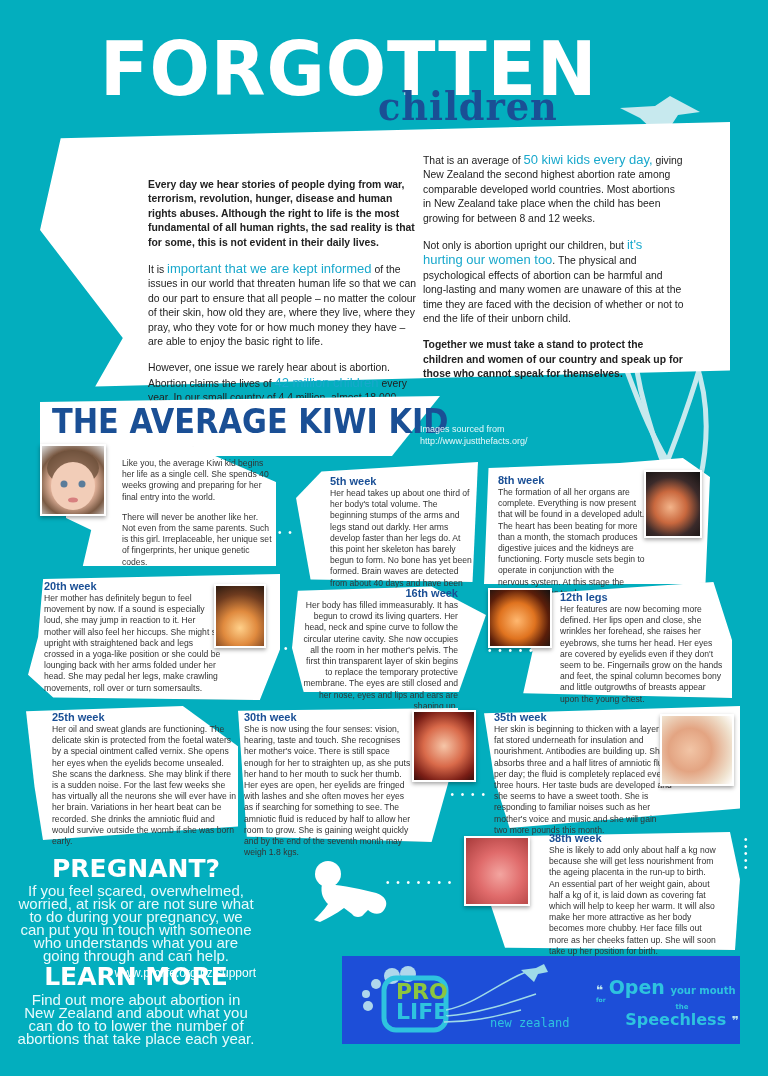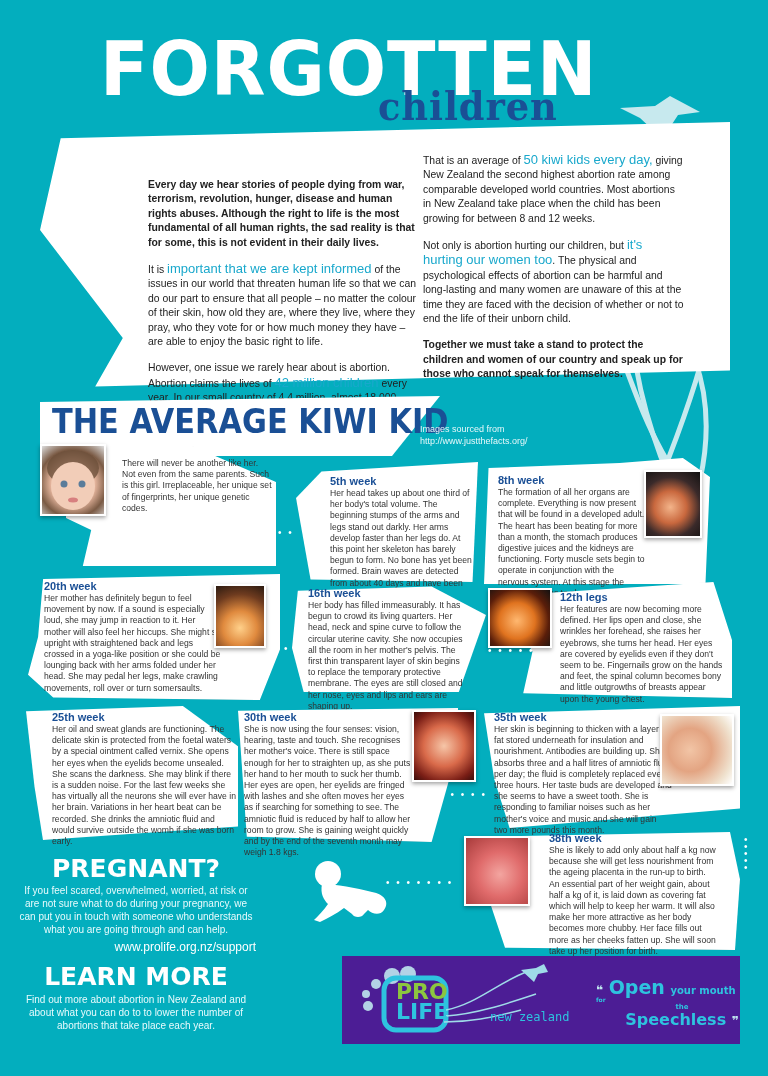--- a/index.html
+++ b/index.html
@@ -81,26 +81,26 @@
 
   .dots {
     position: absolute; color: #fff; font-size: 10px; letter-spacing: 2px; line-height: 1;
   }
 
   
   .cta-title {
     color: #fff; font-family: "DejaVu Sans", sans-serif; font-weight: 900;
     font-size: 25px; text-align: center; line-height: 1;
   }
-  .cta-text { color: #e8fbfd; font-size: 10px; line-height: 13px; text-align: center; }
+  .cta-text { color: #e8fbfd; font-size: 15px; line-height: 13px; text-align: center; }
   .cta-link { color: #fff; font-size: 12px; text-align: right; }
 
   
   .logo-panel {
-    left: 342px; top: 956px; width: 398px; height: 88px; background: #4c1d95;
+    left: 342px; top: 956px; width: 398px; height: 88px; background: #1d4ed8;
   }
 </style>
 </head>
 <body>
 
 <svg class="abs vines" viewBox="0 0 208 420">
   <g fill="#c7e9ee" stroke="none">
 
     <path d="M60 48 L95 46 L110 36 L140 52 L118 55 L105 75 L100 90 L95 72 L80 58 Z"></path>
   </g>
@@ -122,21 +122,21 @@
 <div class="abs title-sub">children</div>
 
 <div class="abs intro-panel"></div>
 <div class="abs intro-col" style="left:148px; top:153px; width:268px;margin-top:25px;">
   <p class="lead">Every day we hear stories of people dying from war, terrorism, revolution, hunger, disease and human rights abuses. Although the right to life is the most fundamental of all human rights, the sad reality is that for some, this is not evident in their daily lives.</p>
   <p><span>It is </span><span class="hl">important that we are kept informed</span><span> of the issues in our world that threaten human life so that we can do our part to ensure that all people – no matter the colour of their skin, how old they are, where they live, where they pray, who they vote for or how much money they have – are able to enjoy the basic right to life.</span></p>
   <p><span>However, one issue we rarely hear about is abortion. Abortion claims the lives of </span><span class="hl">42 million children</span><span> every year. In our small country of 4.4 million, almost 18,000 children die from abortion each year.</span></p>
 </div>
 <div class="abs intro-col" style="left:423px; top:153px; width:262px;">
   <p><span>That is an average of </span><span class="hl">50 kiwi kids every day,</span><span> giving New Zealand the second highest abortion rate among comparable developed world countries. Most abortions in New Zealand take place when the child has been growing for between 8 and 12 weeks.</span></p>
-  <p><span>Not only is abortion hurting our children, but </span><span class="hl">it's hurting our women too</span><span>. The physical and psychological effects of abortion can be harmful and long-lasting and many women are unaware of this at the time they are faced with the decision of whether or not to end the life of their unborn child.</span></p>
+  <p><span>Not only is abortion upright our children, but </span><span class="hl">it's hurting our women too</span><span>. The physical and psychological effects of abortion can be harmful and long-lasting and many women are unaware of this at the time they are faced with the decision of whether or not to end the life of their unborn child.</span></p>
   <p class="strong">Together we must take a stand to protect the children and women of our country and speak up for those who cannot speak for themselves.</p>
 </div>
 
 <div class="abs kiwi-title-panel"></div>
 <div class="abs kiwi-title">THE AVERAGE KIWI KID</div>
 <div class="abs img-source">
   <div>Images sourced from</div>
   <div>http://www.justthefacts.org/</div>
 </div>
 
@@ -144,20 +144,21 @@
 <div class="photo" style="left:40px; top:444px; width:66px; height:72px; background: radial-gradient(circle at 50% 55%, #f4d4c0 0%, #e6b69e 45%, #7a5a44 70%, #ddd 100%);">
   <svg width="62" height="68" viewBox="0 0 62 68">
     <ellipse cx="31" cy="22" rx="26" ry="18" fill="#6b4f3a" opacity="0.8"></ellipse>
     <ellipse cx="31" cy="40" rx="22" ry="24" fill="#f2cdb8"></ellipse>
     <circle cx="22" cy="38" r="3.5" fill="#5a7c9a"></circle>
     <circle cx="40" cy="38" r="3.5" fill="#5a7c9a"></circle>
     <ellipse cx="31" cy="54" rx="5" ry="2.5" fill="#d77f7f"></ellipse>
   </svg>
 </div>
 <div class="card-text" style="left:122px; top:458px; width:150px;">
+  <p style="margin-bottom:9px;">Like you, the average Kiwi kid begins her life as a single cell. She spends 40 weeks growing and preparing for her final entry into the world.</p>
   <p>There will never be another like her. Not even from the same parents. Such is this girl. Irreplaceable, her unique set of fingerprints, her unique genetic codes.</p>
 </div>
 
 <div class="card" style="left:296px; top:462px; width:182px; height:120px; clip-path: polygon(14% 8%, 100% 0, 97% 100%, 8% 98%, 0 30%);"></div>
 <div class="card-text" style="left:330px; top:475px; width:142px;">
   <span class="wk">5th week</span>
   <span>Her head takes up about one third of her body's total volume. The beginning stumps of the arms and legs stand out darkly. Her arms develop faster than her legs do. At this point her skeleton has barely begun to form. No bone has yet been formed. Brain waves are detected from about 40 days and have been recorded.</span>
 </div>
 
 <div class="card" style="left:484px; top:458px; width:226px; height:126px; clip-path: polygon(2% 8%, 60% 4%, 88% 0, 100% 15%, 98% 100%, 0 100%);"></div>
@@ -168,21 +169,21 @@
 <div class="photo" style="left:644px; top:470px; width:58px; height:68px; background: radial-gradient(circle at 45% 55%, #f3b48a 0%, #c9683e 35%, #3a2a2a 65%, #111 100%);"></div>
 
 <div class="card" style="left:28px; top:574px; width:252px; height:126px; clip-path: polygon(6% 4%, 100% 0, 100% 60%, 92% 100%, 10% 98%, 0 80%, 4% 50%);"></div>
 <div class="card-text" style="left:44px; top:580px; width:180px;">
   <span class="wk">20th week</span>
   <span>Her mother has definitely begun to feel movement by now. If a sound is especially loud, she may jump in reaction to it. Her mother will also feel her hiccups. She might sit upright with straightened back and legs crossed in a yoga-like position or she could be lounging back with her arms folded under her head. She may pedal her legs, make crawling movements, roll over or turn somersaults.</span>
 </div>
 <div class="photo" style="left:214px; top:584px; width:52px; height:64px; background: radial-gradient(circle at 50% 70%, #ffd08a 0%, #e08a3e 35%, #6e3b1f 70%, #2a1a10 100%);"></div>
 
 <div class="card" style="left:292px; top:582px; width:194px; height:110px; clip-path: polygon(3% 8%, 72% 4%, 100% 30%, 86% 100%, 6% 100%, 0 60%);"></div>
-<div class="card-text" style="left:308px; top:587px; width:158px;">
+<div class="card-text" style="left:300px; top:587px; width:158px;text-align:right;">
   <span class="wk">16th week</span>
   <span>Her body has filled immeasurably. It has begun to crowd its living quarters. Her head, neck and spine curve to follow the circular uterine cavity. She now occupies all the room in her mother's pelvis. The first thin transparent layer of skin begins to replace the temporary protective membrane. The eyes are still closed and her nose, eyes and lips and ears are shaping up.</span>
 </div>
 
 <div class="card" style="left:500px; top:582px; width:232px; height:116px; clip-path: polygon(0 12%, 92% 0, 100% 50%, 100% 100%, 10% 96%, 14% 60%);"></div>
 <div class="photo" style="left:488px; top:588px; width:64px; height:60px; background: radial-gradient(circle at 45% 55%, #ffb870 0%, #e0731f 40%, #5a1e0a 70%, #111 100%);"></div>
 <div class="card-text" style="left:560px; top:591px; width:166px;">
   <span class="wk">12th legs</span>
   <span>Her features are now becoming more defined. Her lips open and close, she wrinkles her forehead, she raises her eyebrows, she turns her head. Her eyes are covered by eyelids even if they don't seem to be. Fingernails grow on the hands and feet, the spinal column becomes bony and little outgrowths of breasts appear upon the young chest.</span>
 </div>
@@ -250,21 +251,21 @@
     <rect x="28" y="14" width="62" height="52" rx="12" fill="none" stroke="#2ec3df" stroke-width="5"></rect>
     <g fill="none" stroke="#9fdbe8" stroke-width="1.5">
       <path d="M90 46 C 120 40, 140 20, 170 8"></path>
       <path d="M90 52 C 120 50, 150 40, 180 30"></path>
       <path d="M88 58 C 120 58, 140 52, 165 46"></path>
     </g>
     <path d="M165 6 L180 4 L188 0 L192 8 L182 10 L178 18 Z" fill="#9fdbe8"></path>
   </svg>
   <div class="abs" style="left:54px; top:26px; font-family:'DejaVu Sans',sans-serif; font-weight:900; font-size:22px; line-height:20px; color:#8cc63f;">PRO</div>
   <div class="abs" style="left:54px; top:46px; font-family:'DejaVu Sans',sans-serif; font-weight:900; font-size:22px; line-height:20px; color:#2ec3df;">LIFE</div>
-  <div class="abs" style="left:148px; top:54px; font-family:'DejaVu Sans Mono',monospace; font-size:12px; color:#2ec3df;">new zealand</div>
+  <div class="abs" style="left:148px; top:60px; font-family:'DejaVu Sans Mono',monospace; font-size:12px; color:#2ec3df;">new zealand</div>
 
   <div class="abs" style="left:254px; top:22px; color:#2ec3df; font-family:'DejaVu Sans',sans-serif; font-weight:900; line-height:1;">
     <span style="color:#bfe6ef; font-size:12px;">❝</span>
     <span style="font-size:19px;">Open</span>
     <span style="font-size:10px;">your mouth</span>
     <span style="font-size:6px; vertical-align:top;">for</span>
   </div>
   <div class="abs" style="left:282px; top:40px; color:#2ec3df; font-family:'DejaVu Sans',sans-serif; font-weight:900; line-height:1;text-align:center;">
     <span style="font-size:7px;">the</span>
     <span style="font-size:16px;">Speechless</span>

